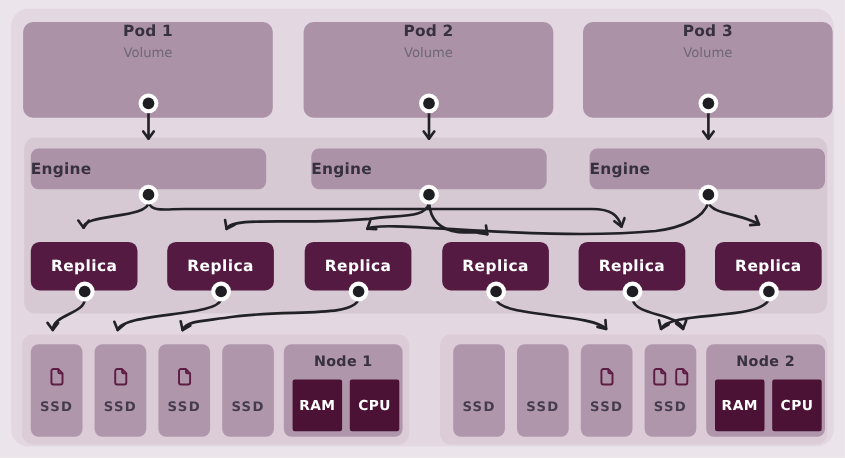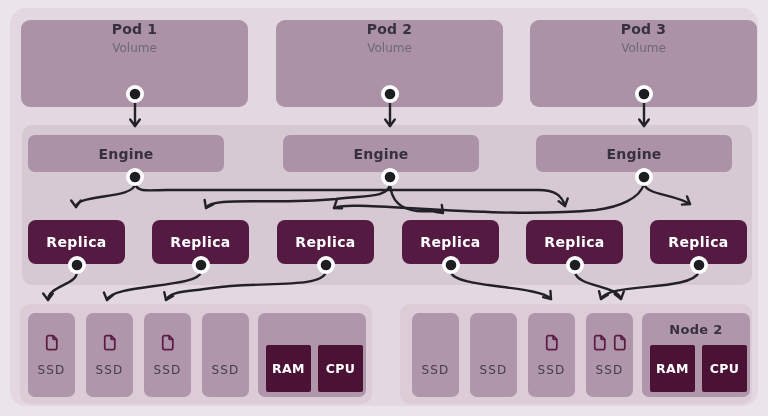--- a/index.html
+++ b/index.html
@@ -11,32 +11,32 @@
   .abs{position:absolute;box-sizing:border-box;}
   .panel{left:10px;top:8px;width:748px;height:398px;background:var(--panel,#e3d8e1);border-radius:16px;}
   .band{left:22px;top:125px;width:730px;height:160px;background:var(--band,#d7c9d4);border-radius:10px;}
   .container-box{top:304px;width:352px;height:100px;background:var(--container,#dbccd8);border-radius:10px;}
 
   .pod{top:20px;width:227px;height:87px;background:var(--mauve,#ac92a7);border-radius:9px;
        display:flex;flex-direction:column;align-items:center;justify-content:flex-start;padding-bottom:6px;}
   .pod-title{font-weight:bold;font-size:14px;color:var(--text,#37313f);letter-spacing:.2px;line-height:19px;}
   .pod-sub{font-size:12px;color:var(--muted,#6e6776);line-height:18px;}
 
-  .engine{top:135px;width:196px;height:37px;background:var(--mauve,#ac92a7);border-radius:7px;
-          display:flex;align-items:center;justify-content:center;}
+  .engine{top:135px;width:214px;height:37px;background:var(--mauve,#ac92a7);border-radius:7px;
+          display:flex;align-items:center;}
   .engine-label{font-weight:bold;font-size:14px;color:var(--text,#37313f);letter-spacing:.2px;}
 
   .replica{top:220px;width:97px;height:44px;background:var(--dark,#551a42);border-radius:8px;
            display:flex;align-items:center;justify-content:center;}
   .replica-label{font-weight:bold;font-size:14px;color:#fff;letter-spacing:.4px;}
 
   .ssd{top:313px;width:47px;height:84px;background:var(--mauve2,#b096ab);border-radius:7px;}
   .ssd .icons{position:absolute;left:0;right:0;top:19px;height:20px;display:flex;align-items:center;justify-content:center;gap:6px;}
   .ssd-label{position:absolute;left:0;right:0;top:50px;text-align:center;
-             font-weight:normal;font-size:12px;letter-spacing:1.2px;color:#443c4e;}
+             font-weight:bold;font-size:12px;letter-spacing:1.2px;color:#443c4e;}
 
   .node-box{top:313px;width:108px;height:84px;background:var(--mauve2,#b096ab);border-radius:7px;}
   .node-label{position:absolute;left:0;right:0;top:9px;text-align:center;
               font-weight:bold;font-size:13px;color:var(--text,#37313f);letter-spacing:.3px;}
   .chip{position:absolute;top:32px;width:45px;height:47px;background:var(--darker,#4b1236);border-radius:2px;
         display:flex;align-items:center;justify-content:center;}
   .chip-label{font-weight:bold;font-size:12.5px;color:#fff;letter-spacing:.4px;}
 
   .overlay{left:0;top:0;width:768px;height:416px;pointer-events:none;}
   .file-icon-svg{display:block;}
@@ -122,20 +122,21 @@
         </svg>
       </div>
     <div class="ssd-label">SSD</div>
   </div>
   <div class="abs ssd" style="left:202px">
     <div class="icons"></div>
     <div class="ssd-label">SSD</div>
   </div>
 
   <div class="abs node-box" style="left:258px">
+    <div class="node-label">Node 1</div>
     <div class="chip" style="left:8px">
       <span class="chip-label">RAM</span>
     </div>
     <div class="chip" style="left:60px">
       <span class="chip-label">CPU</span>
     </div>
   </div>
 
   <div class="abs ssd" style="left:412px">
     <div class="icons"></div>

